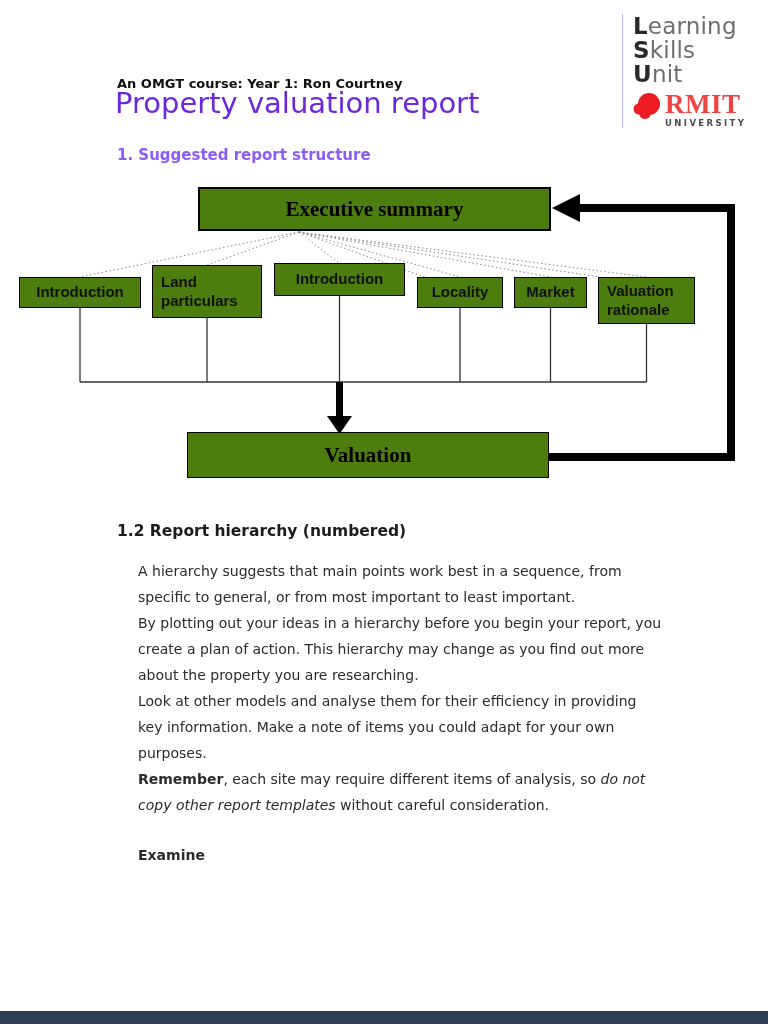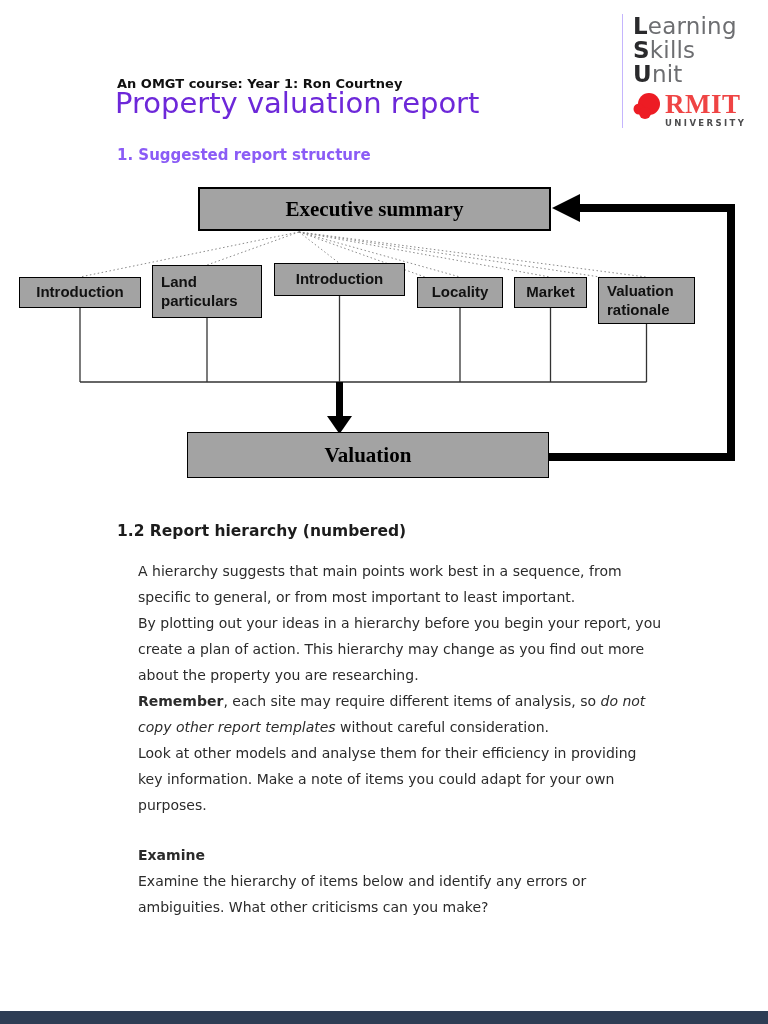--- a/index.html
+++ b/index.html
@@ -16,21 +16,21 @@
   .logo-line{font-size:23px;line-height:24px;color:#6d6e71;letter-spacing:0.2px;}
   .logo-line b{color:#2a2a2c;font-weight:bold;}
   .rmit-row{display:flex;align-items:flex-start;margin-top:5px;}
   .rmit-col{display:flex;flex-direction:column;margin-left:2px;}
   .rmit-word{font-family:Liberation Serif, serif;font-weight:bold;font-size:27px;line-height:26px;color:#ef4444;letter-spacing:0.5px;}
   .rmit-sub{font-size:8.5px;font-weight:bold;letter-spacing:2.4px;color:#4c4c4e;margin-top:1px;}
 
   
   .diagram{position:absolute;left:0;top:185px;width:768px;height:305px;}
   .diagram svg{position:absolute;left:0;top:0;}
-  .dbox{position:absolute;background:#a3a3a3;border:2px solid #000;box-sizing:border-box;
+  .dbox{position:absolute;background:#4d7c0f;border:2px solid #000;box-sizing:border-box;
         display:flex;align-items:center;justify-content:center;text-align:center;}
   .serifbox{font-family:"Liberation Serif",serif;font-weight:bold;font-size:21px;color:#000;}
   .sansbox{font-family:"Liberation Sans","DejaVu Sans",sans-serif;font-weight:bold;font-size:15px;color:#111;line-height:1.25;border-width:1.5px;}
   .leftalign{justify-content:flex-start;text-align:left;padding-left:8px;}
 
   .b-exec{left:198px;top:2px;width:353px;height:44px;}
   .b-val{left:187px;top:247px;width:362px;height:46px;border-width:1.5px;}
   .b-intro{left:19px;top:92px;width:122px;height:31px;}
   .b-land{left:152px;top:80px;width:110px;height:53px;}
   .b-impr{left:274px;top:78px;width:131px;height:33px;}
@@ -117,19 +117,18 @@
   <div class="dbox sansbox b-mkt">Market</div>
   <div class="dbox sansbox leftalign b-vr">Valuation rationale</div>
   <div class="dbox serifbox b-val">Valuation</div>
 </div>
 
 <div class="sec2">1.2 Report hierarchy (numbered)</div>
 
 <div class="bodytext">
   <p>A hierarchy suggests that main points work best in a sequence, from specific to general, or from most important to least important.</p>
   <p>By plotting out your ideas in a hierarchy before you begin your report, you create a plan of action. This hierarchy may change as you find out more about the property you are researching.</p>
+  <p>Look at other models and analyse them for their efficiency in providing key information. Make a note of items you could adapt for your own purposes.</p>
   <p><span class="b">Remember</span><span>, each site may require different items of analysis, so </span><span class="i">do not copy other report templates</span><span> without careful consideration.</span></p>
-  <p>Look at other models and analyse them for their efficiency in providing key information. Make a note of items you could adapt for your own purposes.</p>
   <p class="ex-head">Examine</p>
-  <p>Examine the hierarchy of items below and identify any errors or ambiguities. What other criticisms can you make?</p>
 </div>
 
 <div class="bottombar"></div>
 
 </body></html>

